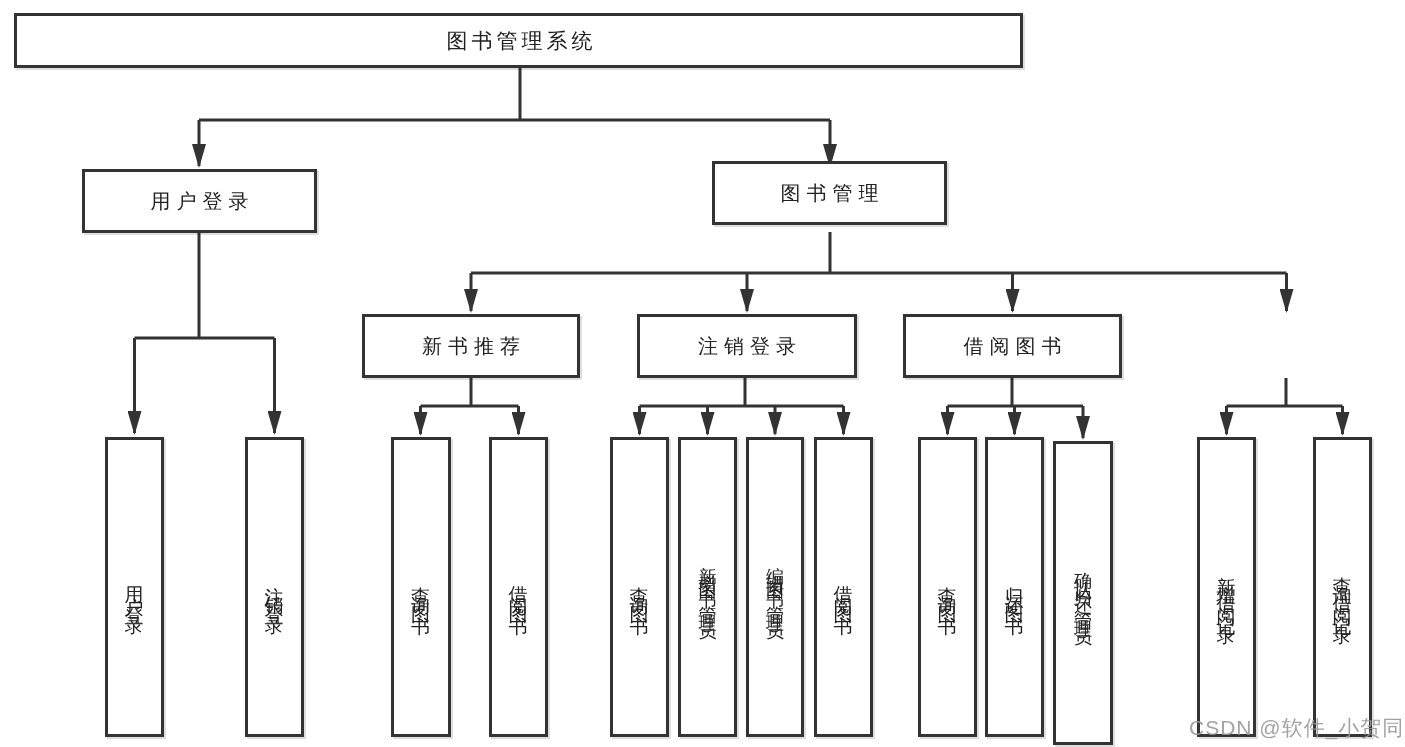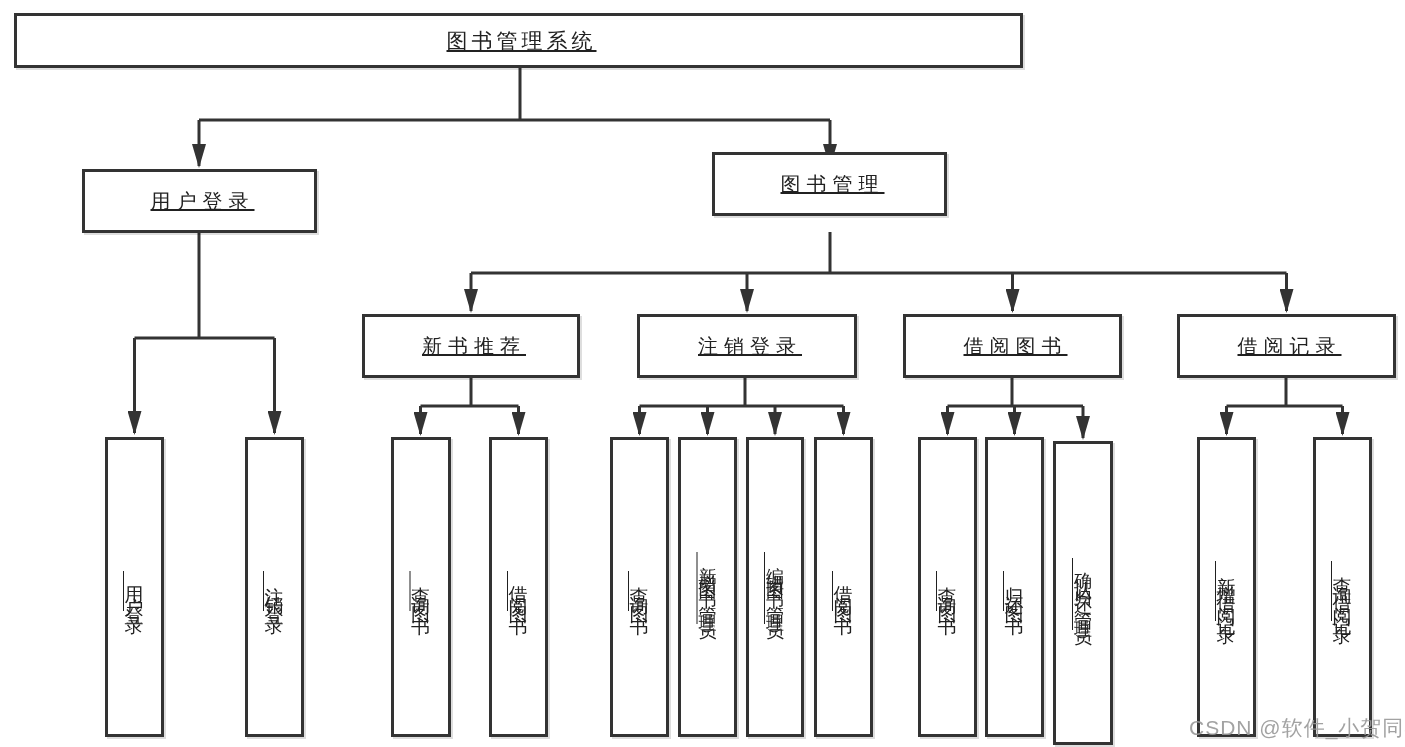--- a/index.html
+++ b/index.html
@@ -6,30 +6,29 @@
   .stage{
     position:relative;width:1405px;height:747px;background:#ffffff;overflow:hidden;
     font-family:"Liberation Sans","DejaVu Sans",sans-serif;
   }
   .connectors{position:absolute;left:0;top:0;width:1405px;height:747px;}
   .cl{stroke:#333333;stroke-width:3;fill:none;}
   .box{
     position:absolute;box-sizing:border-box;background:#ffffff;border:3px solid #333333;
     display:flex;align-items:center;justify-content:center;color:#212121;
     box-shadow:2px 2px 0 rgba(0,0,0,0.13);
-    text-decoration:underline;
   }
   .hbox{font-size:20px;letter-spacing:6px;text-indent:6px;white-space:nowrap;}
   .title{font-size:21px;letter-spacing:4px;}
   .vbox{writing-mode:vertical-rl;font-size:19px;letter-spacing:10px;line-height:1;padding-top:8px;}
   .dense{letter-spacing:8px;font-size:18px;padding-top:2px;}
 
   #root{left:14px;top:13px;width:1009px;height:55px;}
   #n-user{left:82px;top:169px;width:235px;height:64px;}
-  #n-book{left:712px;top:152px;width:235px;height:64px;}
+  #n-book{left:712px;top:161px;width:235px;height:64px;}
   #s-recommend{left:362px;top:314px;width:218px;height:64px;}
   #s-borrow{left:637px;top:314px;width:220px;height:64px;}
   #s-current{left:903px;top:314px;width:219px;height:64px;}
   #s-records{left:1177px;top:314px;width:219px;height:64px;}
 
   #c1{left:105px;top:437px;width:59px;height:300px;}
   #c2{left:245px;top:437px;width:59px;height:300px;}
   #c3{left:391px;top:437px;width:60px;height:300px;}
   #c4{left:489px;top:437px;width:59px;height:300px;}
   #c5{left:610px;top:437px;width:59px;height:300px;}
@@ -96,21 +95,20 @@
   </svg>
 
   <div class="box hbox title" id="root">图书管理系统</div>
 
   <div class="box hbox" id="n-user">用户登录</div>
   <div class="box hbox" id="n-book">图书管理</div>
 
   <div class="box hbox" id="s-recommend">新书推荐</div>
   <div class="box hbox" id="s-borrow">注销登录</div>
   <div class="box hbox" id="s-current">借阅图书</div>
-  <div class="box hbox" id="s-records">借阅记录</div>
 
   <div class="box vbox" id="c1">用户登录</div>
   <div class="box vbox" id="c2">注销登录</div>
 
   <div class="box vbox" id="c3">查询图书</div>
   <div class="box vbox" id="c4">借阅图书</div>
 
   <div class="box vbox" id="c5">查询图书</div>
   <div class="box vbox dense" id="c6">新增图书（管理员）</div>
   <div class="box vbox dense" id="c7">编辑图书（管理员）</div>

